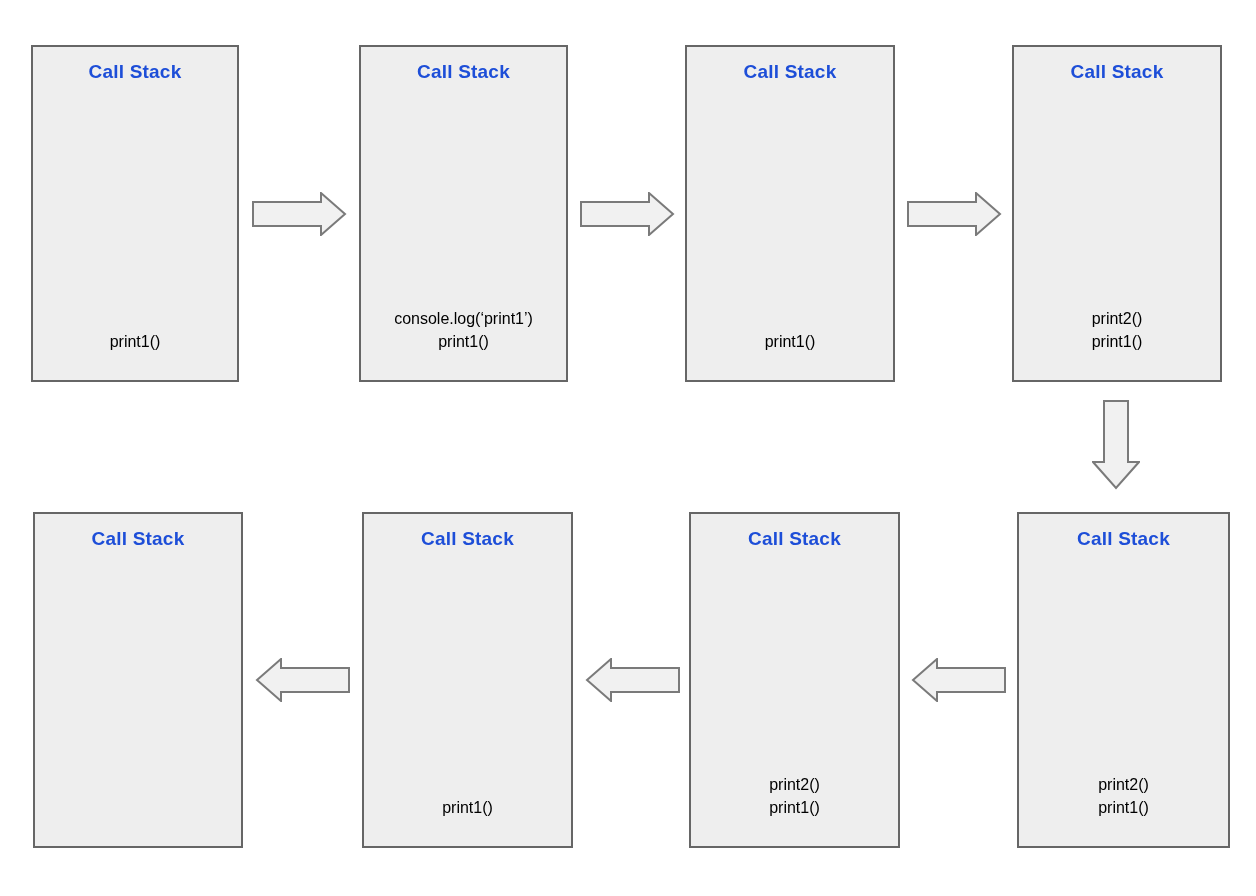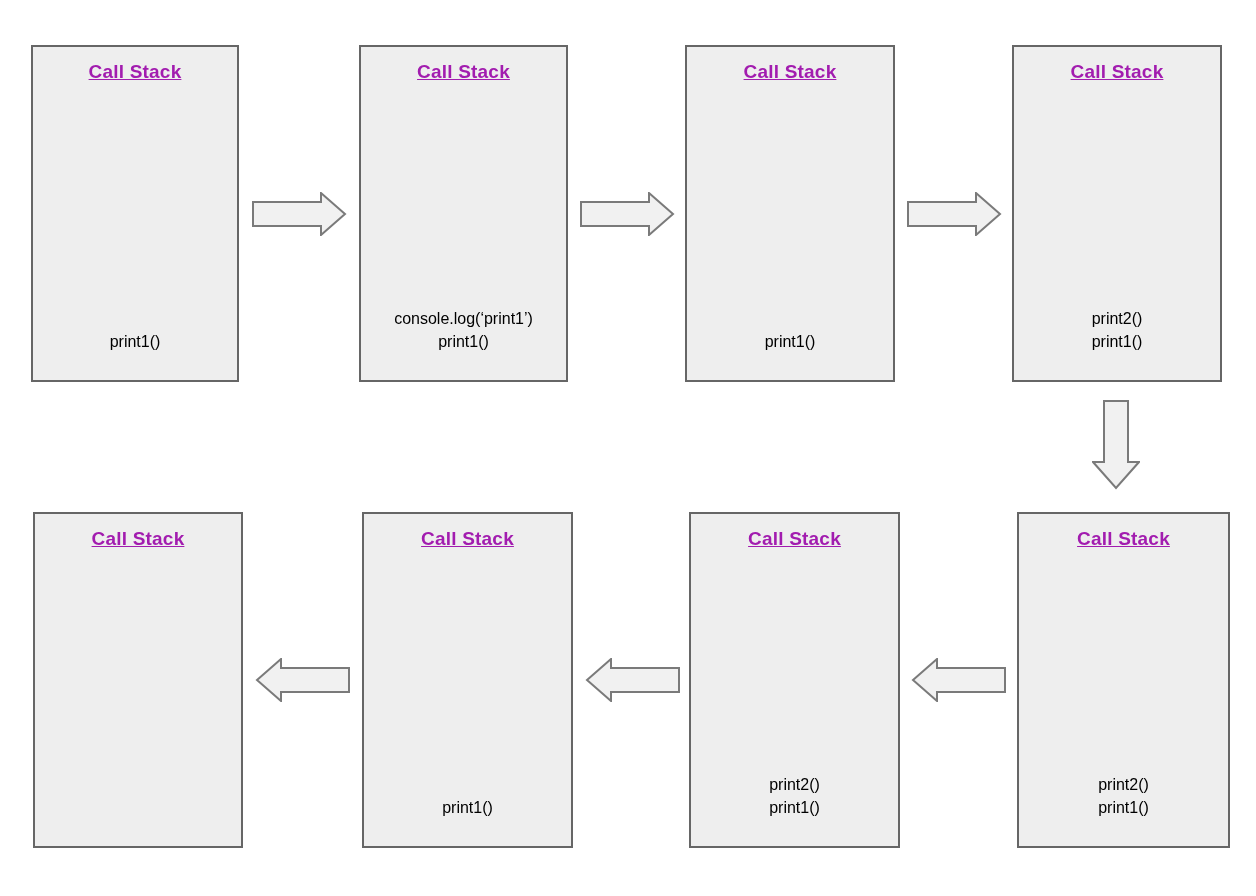--- a/index.html
+++ b/index.html
@@ -20,23 +20,22 @@
     box-sizing: border-box;
     background: #eeeeee;
     border: 2px solid #666666;
   }
   .panel-title {
     margin: 0;
     padding-top: 14px;
     text-align: center;
     font-size: 19px;
     font-weight: 700;
-    color: #a21caf;
+    color: #1d4ed8;
     letter-spacing: 0.2px;
-    text-decoration: underline;
   }
   .stack {
     position: absolute;
     left: 0;
     right: 0;
     bottom: 0;
     padding-bottom: 27px;
     text-align: center;
     font-size: 16px;
     line-height: 23px;

